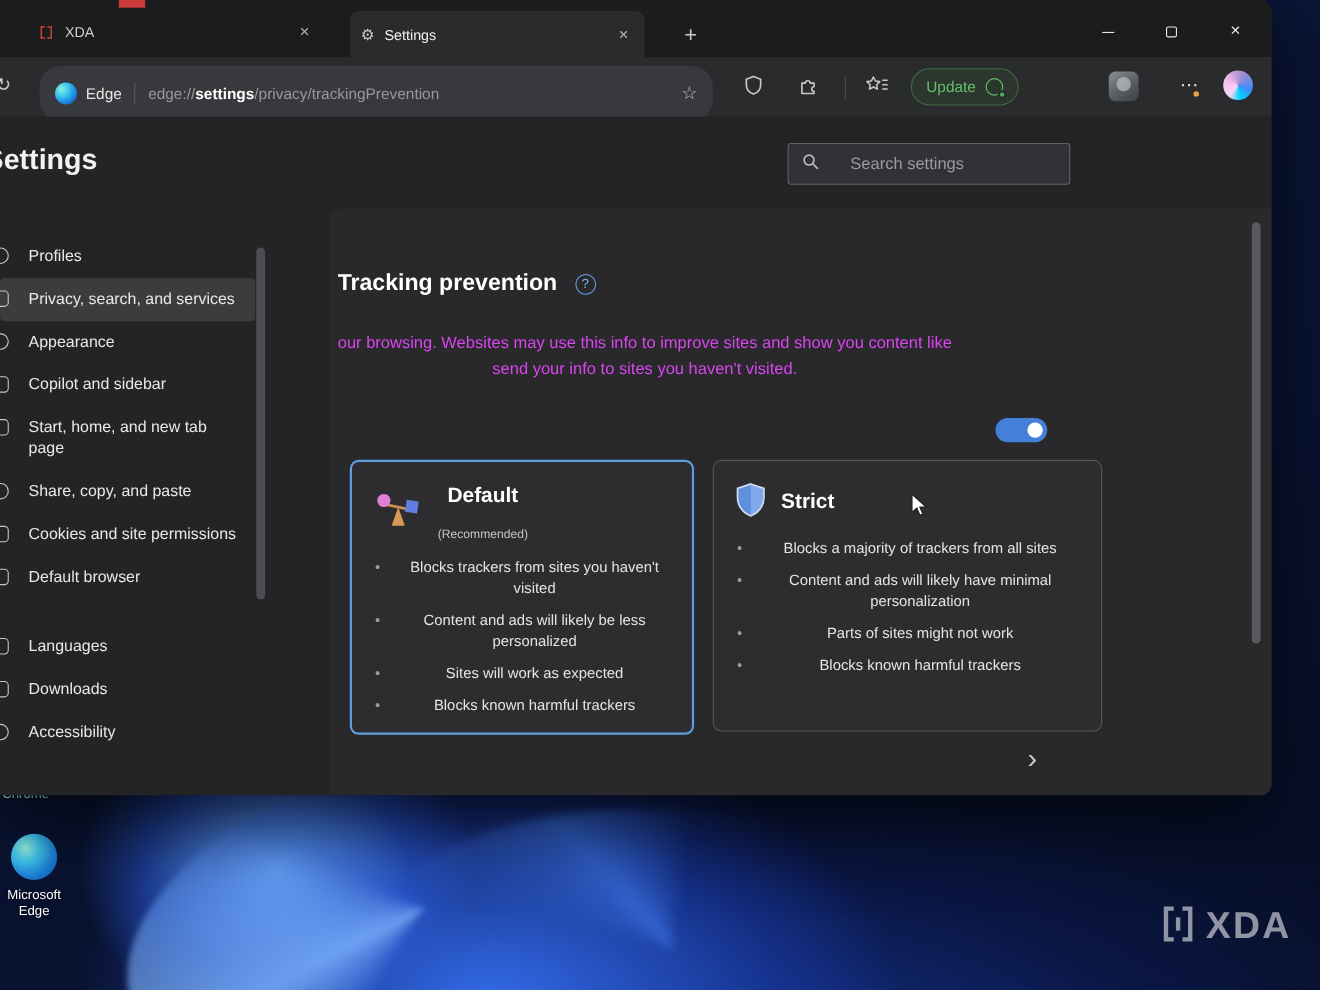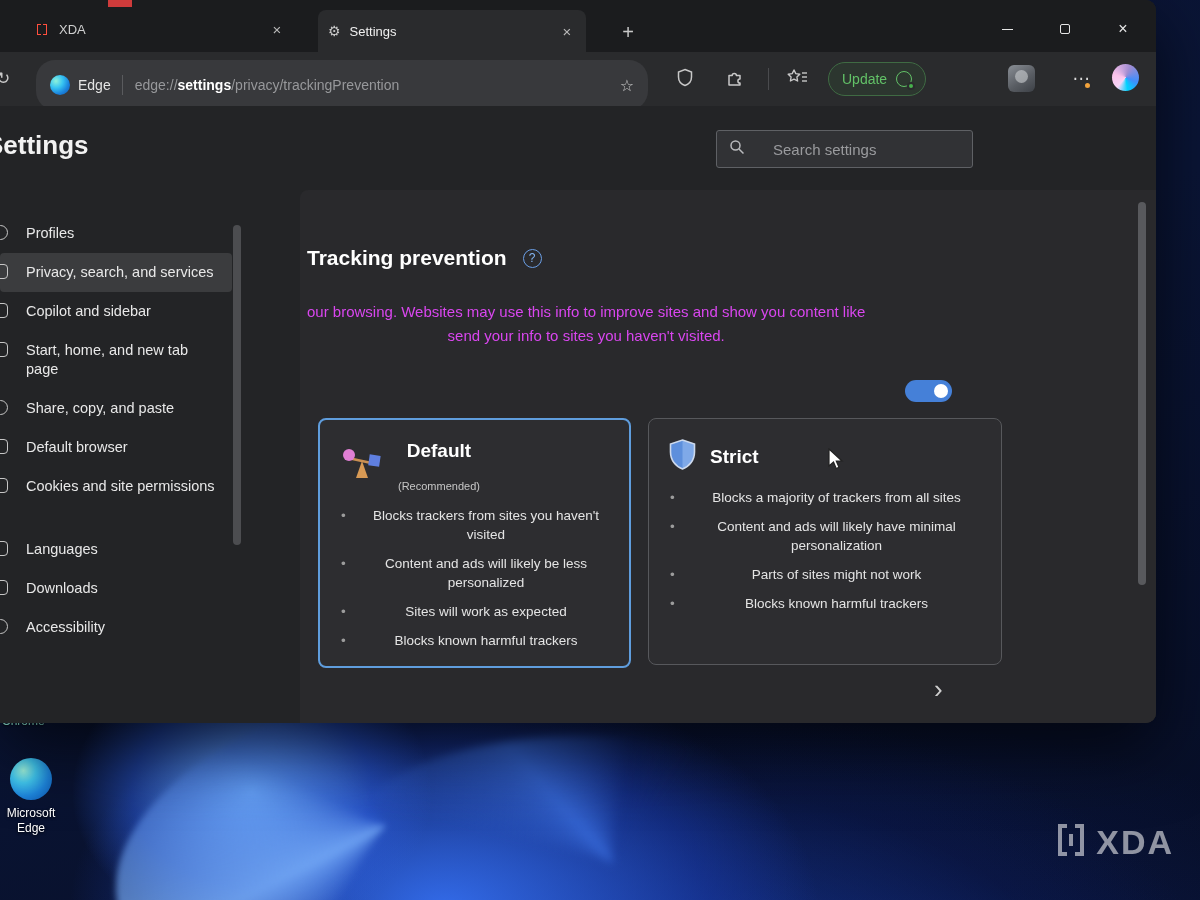--- a/index.html
+++ b/index.html
@@ -232,25 +232,26 @@
               <circle cx="6.5" cy="6.5" r="4.5" fill="none" stroke="#b9babd" stroke-width="1.5"></circle>
               <line x1="10" y1="10" x2="14.5" y2="14.5" stroke="#b9babd" stroke-width="1.5"></line>
             </svg>
         </span>
         <input class="search-input" placeholder="Search settings" style="">
       </div>
 
       <div class="sidebar">
         <div class="sb-item"><span class="sb-ico round"></span><span>Profiles</span></div>
         <div class="sb-item sel"><span class="sb-ico"></span><span>Privacy, search, and services</span></div>
+        <div class="sb-item"><span class="sb-ico round"></span><span>Appearance</span></div>
         <div class="sb-item"><span class="sb-ico"></span><span>Copilot and sidebar</span></div>
         <div class="sb-item"><span class="sb-ico"></span><span>Start, home, and new tab page</span></div>
         <div class="sb-item"><span class="sb-ico round"></span><span>Share, copy, and paste</span></div>
+        <div class="sb-item"><span class="sb-ico"></span><span>Cookies and site permissions</span></div>
         <div class="sb-item"><span class="sb-ico"></span><span>Default browser</span></div>
-        <div class="sb-item"><span class="sb-ico"></span><span>Cookies and site permissions</span></div>
         <div class="sb-gap"></div>
         <div class="sb-item"><span class="sb-ico"></span><span>Languages</span></div>
         <div class="sb-item"><span class="sb-ico"></span><span>Downloads</span></div>
         <div class="sb-item"><span class="sb-ico round"></span><span>Accessibility</span></div>
       </div>
       <div class="sidebar-scroll"></div>
 
       <div class="panel">
         <div class="page-title-row">
           <span class="page-title">Tracking prevention</span>

